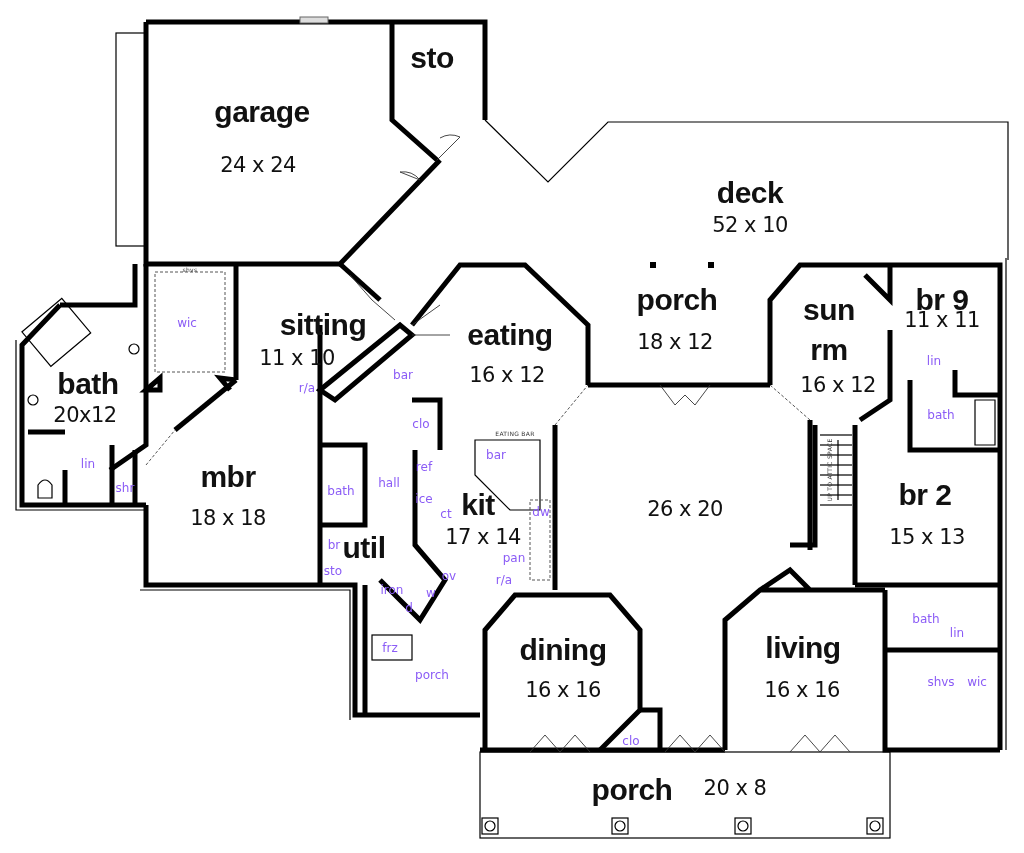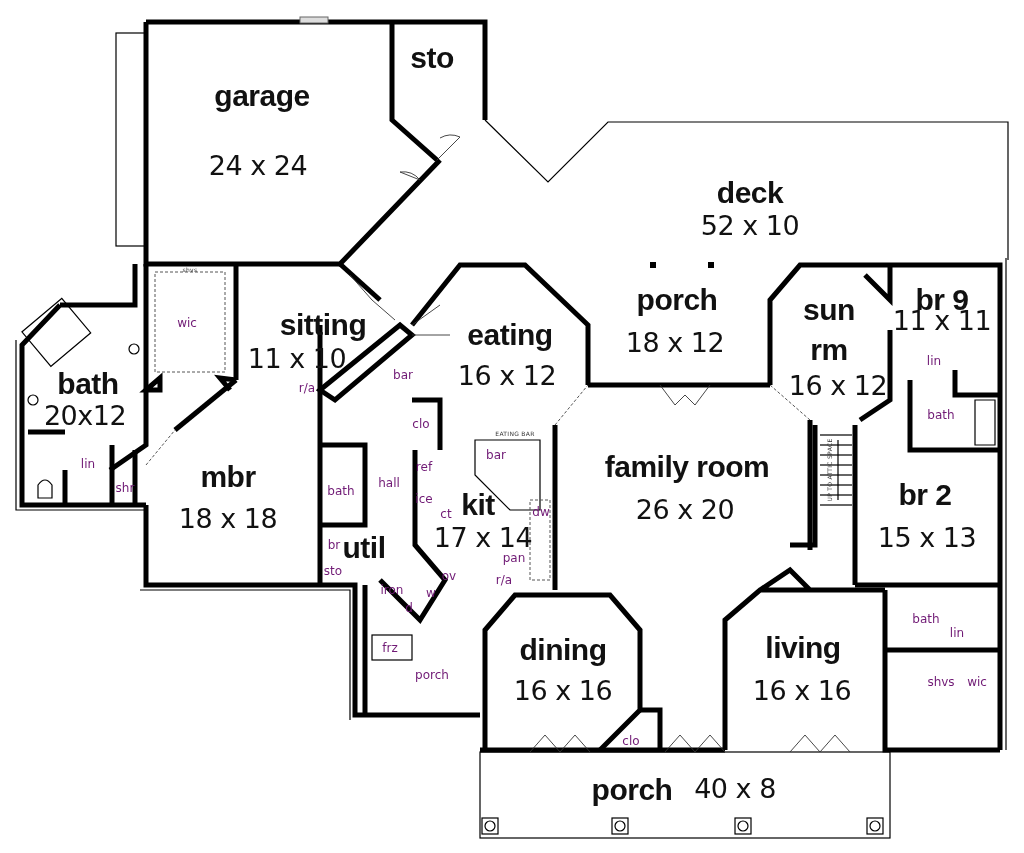--- a/index.html
+++ b/index.html
@@ -1,21 +1,21 @@
 <!DOCTYPE html>
 <html><head>
 <meta charset="utf-8">
 <style>
   html, body { margin: 0; padding: 0; background: #ffffff; }
   body { width: 1024px; height: 853px; position: relative; overflow: hidden; font-family: "Liberation Sans", sans-serif; }
   #plan { position: absolute; left: 0; top: 0; width: 1024px; height: 853px; }
   .lbl { position: absolute; transform: translate(-50%, -50%); white-space: nowrap; color: #111; line-height: 1; text-align: center; }
   .name { font-weight: bold; font-size: 30px; letter-spacing: -0.5px; }
-  .dim { font-size: 27px; font-family: "DejaVu Sans", sans-serif; font-weight: normal; letter-spacing: -0.5px; }
-  .tiny { font-size: 12px; font-family: "DejaVu Sans", sans-serif; color: #701a75; }
+  .dim { font-size: 21px; font-family: "DejaVu Sans", sans-serif; font-weight: normal; letter-spacing: -0.5px; }
+  .tiny { font-size: 12px; font-family: "DejaVu Sans", sans-serif; color: #8b5cf6; }
   .micro { font-size: 6px; font-family: "DejaVu Sans", sans-serif; color: #333; letter-spacing: 0.3px; }
   .vert { transform: translate(-50%, -50%) rotate(-90deg); }
   svg .w { stroke: #000; stroke-width: 5; fill: none; stroke-linejoin: miter; }
   svg .tw { stroke: #000; stroke-width: 1.2; fill: none; }
   svg .dash { stroke: #555; stroke-width: 1; fill: none; stroke-dasharray: 3 2; }
   svg .win { stroke: #666; stroke-width: 1; fill: #ddd; }
   svg .door { stroke: #333; stroke-width: 0.9; fill: none; }
   svg .col { stroke: #000; stroke-width: 1.2; fill: #fff; }
 </style>
 </head>
@@ -111,21 +111,21 @@
     <circle cx="490" cy="826" r="5" class="tw"></circle>
     <rect x="612" y="818" width="16" height="16" class="col"></rect>
     <circle cx="620" cy="826" r="5" class="tw"></circle>
     <rect x="735" y="818" width="16" height="16" class="col"></rect>
     <circle cx="743" cy="826" r="5" class="tw"></circle>
     <rect x="867" y="818" width="16" height="16" class="col"></rect>
     <circle cx="875" cy="826" r="5" class="tw"></circle>
   </svg>
 
   
-  <div class="lbl name" style="left:262px;top:96px">garage</div>
+  <div class="lbl name" style="left:262px;top:112px">garage</div>
   <div class="lbl dim" style="left:258px;top:165px">24 x 24</div>
   <div class="lbl name" style="left:432px;top:58px">sto</div>
 
   <div class="lbl name" style="left:750px;top:193px">deck</div>
   <div class="lbl dim" style="left:750px;top:225px">52 x 10</div>
 
   <div class="lbl name" style="left:677px;top:300px">porch</div>
   <div class="lbl dim" style="left:675px;top:342px">18 x 12</div>
 
   <div class="lbl name" style="left:510px;top:335px">eating</div>
@@ -140,39 +140,38 @@
   <div class="lbl name" style="left:228px;top:477px">mbr</div>
   <div class="lbl dim" style="left:228px;top:518px">18 x 18</div>
 
   <div class="lbl name" style="left:829px;top:310px">sun</div>
   <div class="lbl name" style="left:829px;top:350px">rm</div>
   <div class="lbl dim" style="left:838px;top:385px">16 x 12</div>
 
   <div class="lbl name" style="left:942px;top:300px">br 9</div>
   <div class="lbl dim" style="left:942px;top:320px">11 x 11</div>
 
-  <div class="lbl name" style="left:687px;top:467px">family room</div>
   <div class="lbl dim" style="left:685px;top:509px">26 x 20</div>
 
   <div class="lbl name" style="left:478px;top:505px">kit</div>
   <div class="lbl dim" style="left:483px;top:537px">17 x 14</div>
 
   <div class="lbl name" style="left:364px;top:548px">util</div>
 
   <div class="lbl name" style="left:925px;top:495px">br 2</div>
   <div class="lbl dim" style="left:927px;top:537px">15 x 13</div>
 
   <div class="lbl name" style="left:563px;top:650px">dining</div>
   <div class="lbl dim" style="left:563px;top:690px">16 x 16</div>
 
   <div class="lbl name" style="left:803px;top:648px">living</div>
   <div class="lbl dim" style="left:802px;top:690px">16 x 16</div>
 
   <div class="lbl name" style="left:632px;top:790px">porch</div>
-  <div class="lbl dim" style="left:735px;top:788px">40 x 8</div>
+  <div class="lbl dim" style="left:735px;top:788px">20 x 8</div>
 
   
   <div class="lbl tiny" style="left:187px;top:323px">wic</div>
   <div class="lbl micro" style="left:190px;top:270px">shvs</div>
   <div class="lbl tiny" style="left:88px;top:464px">lin</div>
   <div class="lbl tiny" style="left:125px;top:488px">shr</div>
   <div class="lbl tiny" style="left:307px;top:388px">r/a</div>
   <div class="lbl tiny" style="left:403px;top:375px">bar</div>
   <div class="lbl tiny" style="left:421px;top:424px">clo</div>
   <div class="lbl tiny" style="left:424px;top:467px">ref</div>

